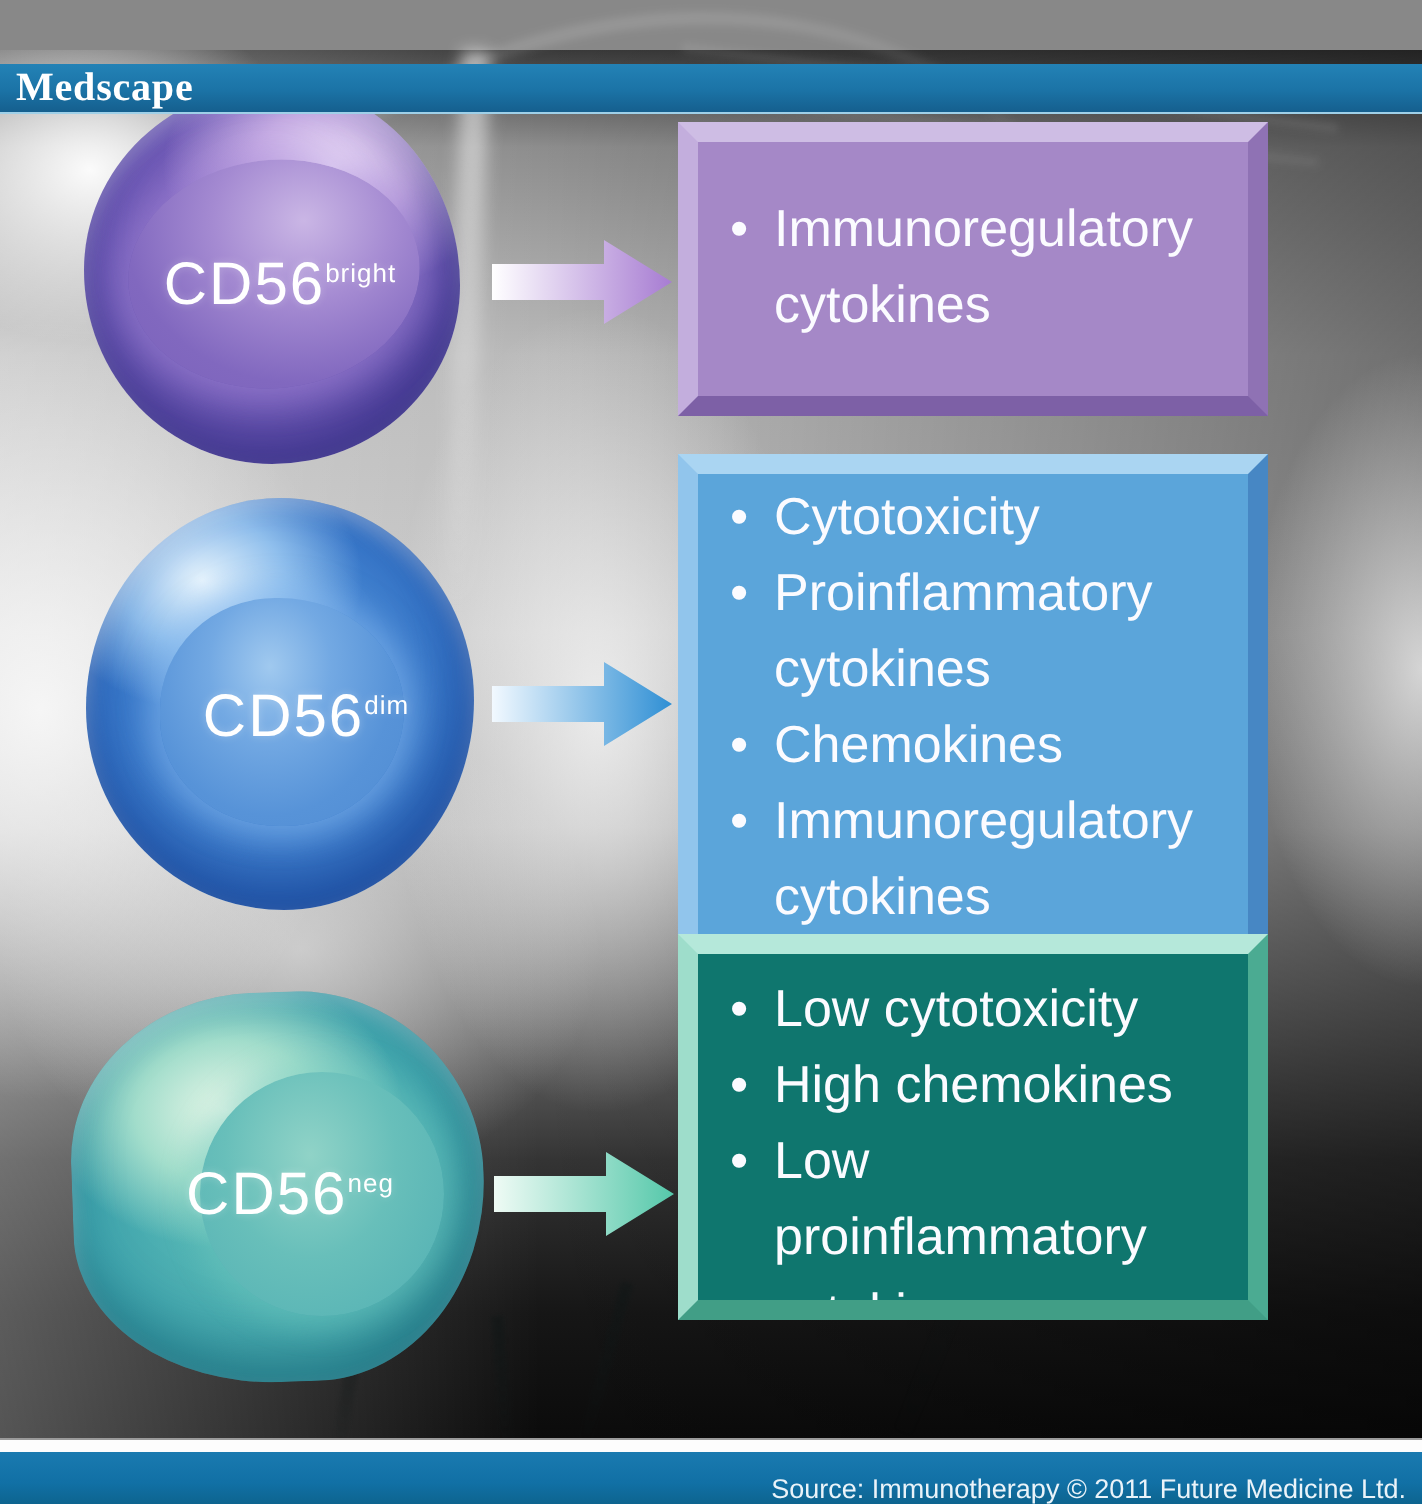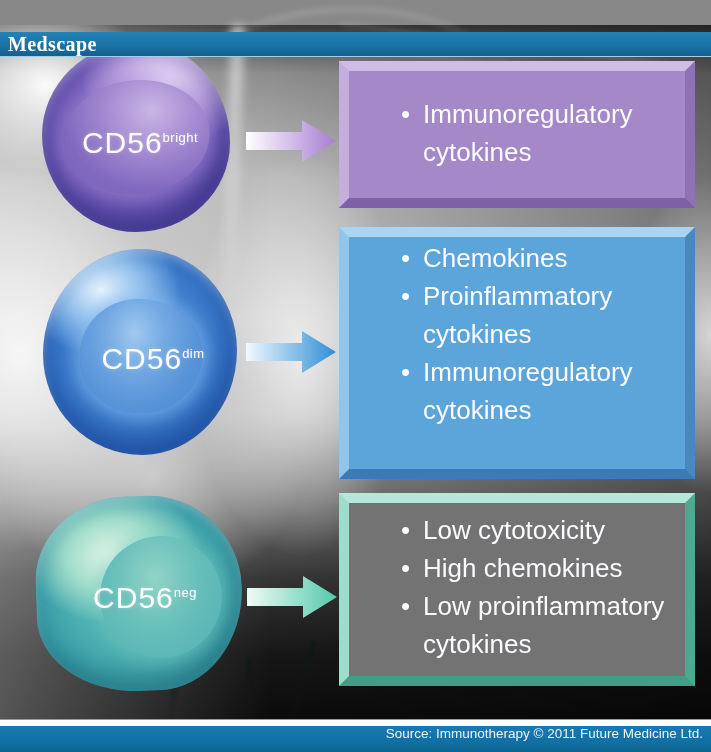--- a/index.html
+++ b/index.html
@@ -20,21 +20,21 @@
     color:#fff; font-family:"Liberation Serif", serif; font-weight:600;
     font-size:20px; letter-spacing:.4px;
   }
   .footer-white {
     position:absolute; left:0; top:719px; width:711px; height:7px;
     background:#fdfdfd; border-top:1px solid #9a9a9a; z-index:30;
   }
   .footerbar {
     position:absolute; left:0; top:726px; width:711px; height:26px;
     background:linear-gradient(180deg,#1a7ab0 0%, #1170a5 60%, #0d648f 100%);
-    z-index:30; display:flex; align-items:flex-start; justify-content:flex-end;
+    z-index:30; display:flex; align-items:flex-end; justify-content:flex-end;
     padding-right:8px;
   }
   .source { color:#eaf3f9; font-size:13.5px; }
 
   
   .bg {
     position:absolute; left:0; top:25px; width:711px; height:694px;
     background:
       radial-gradient(ellipse 150px 120px at 45px 60px,  rgba(255,255,255,.95), rgba(255,255,255,0) 72%),
       radial-gradient(ellipse 210px 260px at 20px 330px, rgba(252,252,252,.85), rgba(252,252,252,0) 75%),
@@ -120,22 +120,22 @@
     background:radial-gradient(ellipse at 45% 34%, #90d3c7 0%, #68bfba 45%, #51afb3 100%);
     box-shadow:0 0 14px 6px rgba(110,200,190,.4);
   }
   .cell3 .cell-label { transform:translate(6px,4px); }
 
   
   .arrow { position:absolute; width:90px; height:42px; }
 
   
   .fbox {
-    position:absolute; left:339px; width:356px;
-    border-style:solid; border-width:10px; overflow:hidden;padding-left:36px;
+    position:absolute; left:339px; width:295px;
+    border-style:solid; border-width:10px; overflow:hidden;
   }
   .fbox ul { list-style:none; padding:0 0 0 14px; }
   .fbox li {
     position:relative; color:#fbfbff; font-size:26px; line-height:38px;
     padding-left:24px;
   }
   .fbox li::before { content:"\2022"; position:absolute; left:2px; }
 
   .box1 {
     top:61px; height:147px; background:#a588c7;
@@ -143,21 +143,21 @@
     border-right-color:#8f72b4; border-bottom-color:#7d60a6;
   }
   .box1 ul { padding-top:24px; }
   .box2 {
     top:227px; height:252px; background:#5ba5da;
     border-top-color:#aad5f2; border-left-color:#91c5ec;
     border-right-color:#4787c4; border-bottom-color:#3b79b7;
   }
   .box2 ul { padding-top:2px; }
   .box3 {
-    top:493px; height:193px; background:#737373;
+    top:467px; height:193px; background:#0f766e;
     border-top-color:#b5e8da; border-left-color:#9eddcb;
     border-right-color:#4bab92; border-bottom-color:#419e86;
   }
   .box3 ul { padding-top:8px; }
 </style>
 </head>
 <body>
 
 <div class="stage">
 
@@ -228,22 +228,23 @@
   </div>
 
   <div class="fbox box1">
     <ul>
       <li>Immunoregulatory cytokines</li>
     </ul>
   </div>
 
   <div class="fbox box2">
     <ul>
+      <li>Cytotoxicity</li>
+      <li>Proinflammatory cytokines</li>
       <li>Chemokines</li>
-      <li>Proinflammatory cytokines</li>
       <li>Immunoregulatory cytokines</li>
     </ul>
   </div>
 
   <div class="fbox box3">
     <ul>
       <li>Low cytotoxicity</li>
       <li>High chemokines</li>
       <li>Low proinflammatory cytokines</li>
     </ul>

